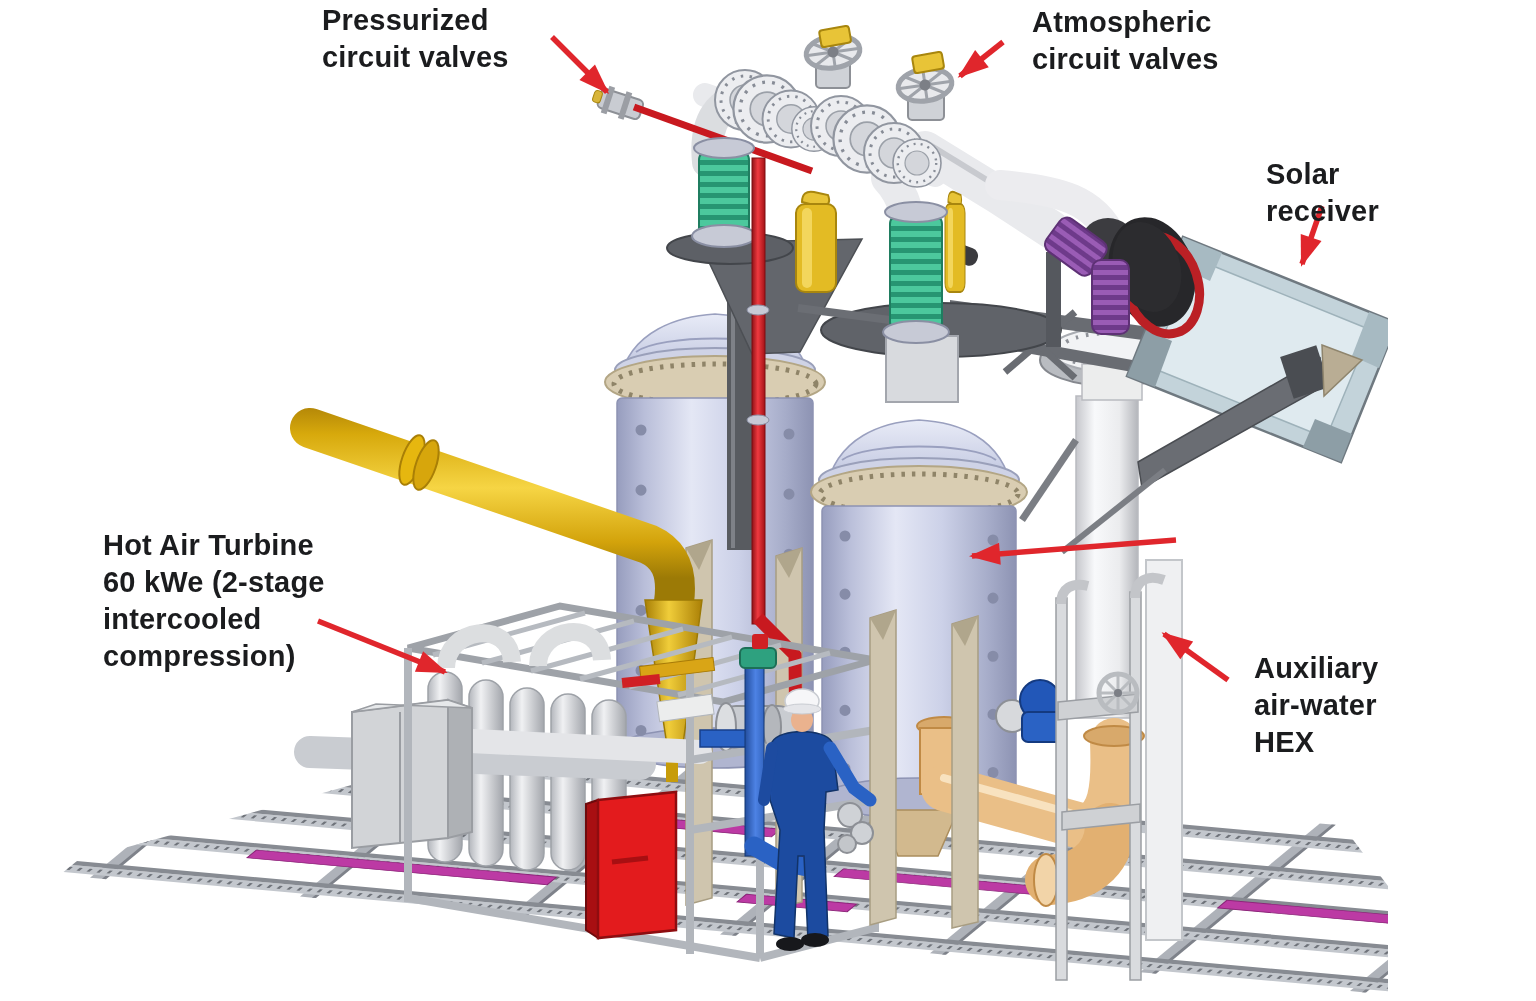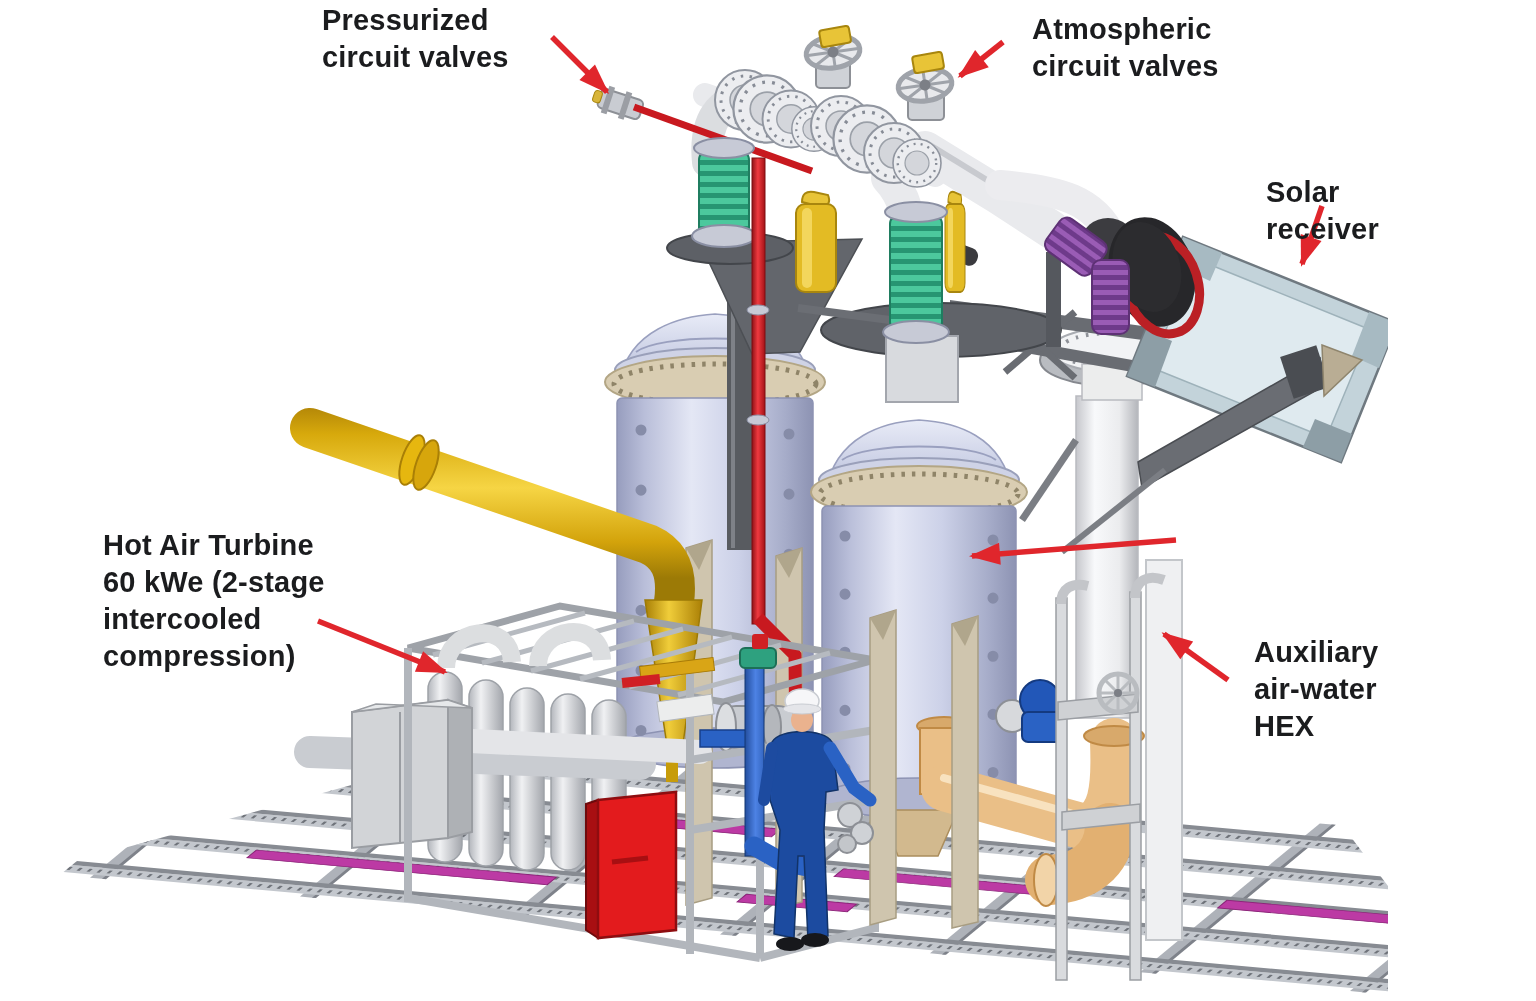--- a/index.html
+++ b/index.html
@@ -409,23 +409,23 @@
   <line x1="1003" y1="42" x2="960" y2="76" marker-end="url(#arrowR)"></line>
   <line x1="1322" y1="206" x2="1302" y2="264" marker-end="url(#arrowR)"></line>
   <line x1="1176" y1="540" x2="972" y2="556" marker-end="url(#arrowR)"></line>
   <line x1="318" y1="621" x2="445" y2="672" marker-end="url(#arrowR)"></line>
   <line x1="1228" y1="680" x2="1164" y2="634" marker-end="url(#arrowR)"></line>
 </g>
 </svg>
 
 <div class="label" style="left:322px;top:2px">Pressurized
 circuit valves</div>
-<div class="label" style="left:1032px;top:11px">Atmospheric
+<div class="label" style="left:1032px;top:4px">Atmospheric
 circuit valves</div>
-<div class="label" style="left:1266px;top:174px">Solar receiver</div>
+<div class="label" style="left:1266px;top:156px">Solar receiver</div>
 <div class="label" style="left:103px;top:527px">Hot Air Turbine
 60 kWe (2-stage
 intercooled
 compression)</div>
-<div class="label" style="left:1254px;top:634px">Auxiliary
+<div class="label" style="left:1254px;top:650px">Auxiliary
 air-water
 HEX</div>
 </div>
 
 </body></html>

